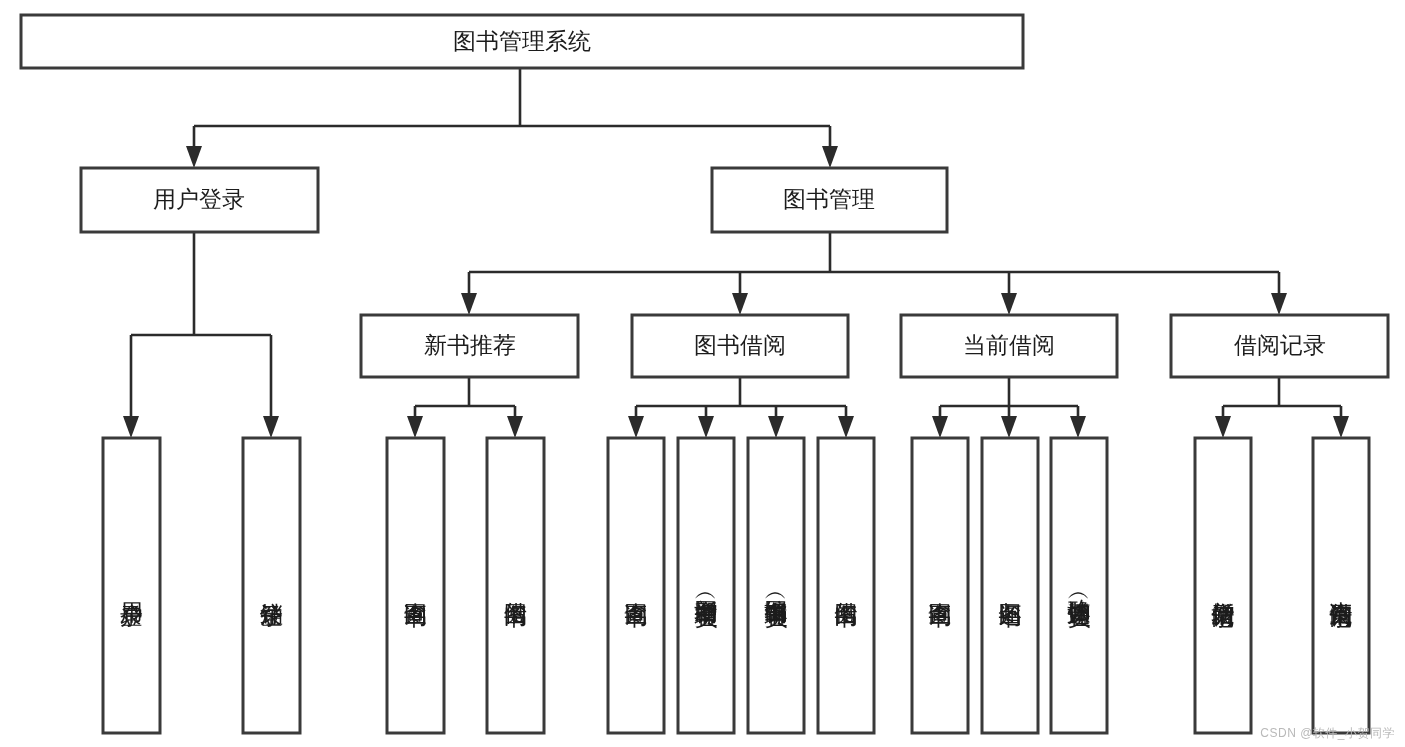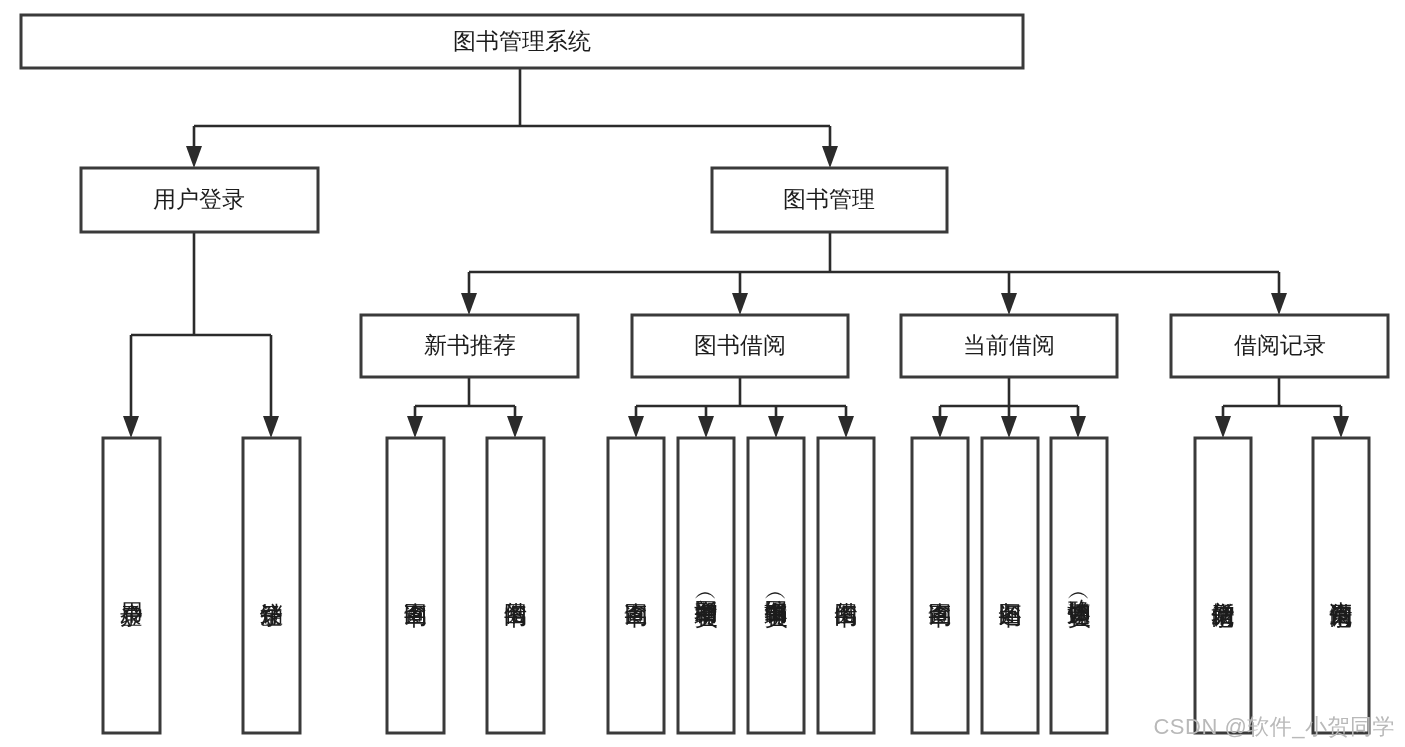--- a/index.html
+++ b/index.html
@@ -69,21 +69,21 @@
     color: #1c1c1c;
     letter-spacing: 1px;
     white-space: nowrap;
     text-align: center;
   }
   .watermark {
     position: absolute;
     right: 10px;
     bottom: 5px;
     font-family: "Liberation Sans", "DejaVu Sans", sans-serif;
-    font-size: 22px;
+    font-size: 12px;
     color: #b9b9b9;
     letter-spacing: 0.5px;
     white-space: nowrap;
   }
 </style>
 </head>
 <body>
 
 <div id="diagram-root">
 

